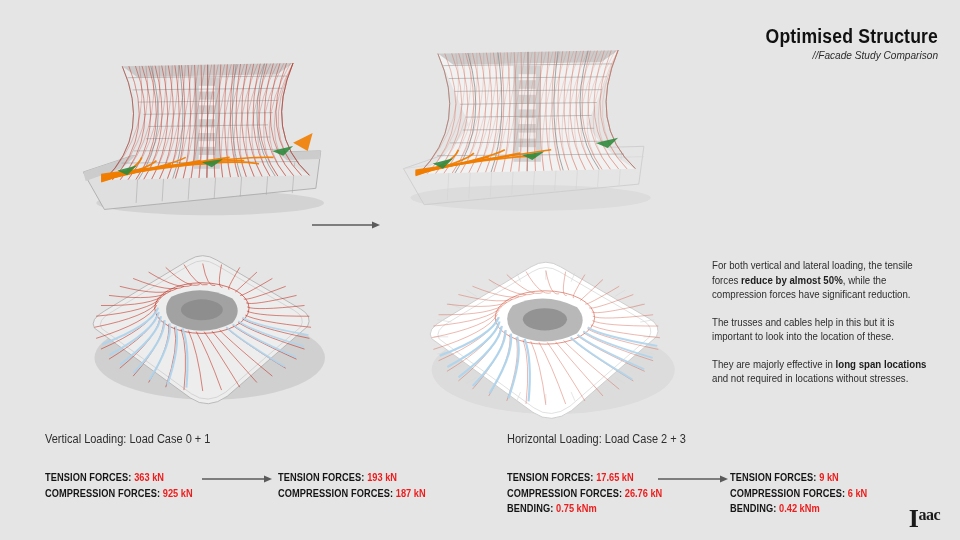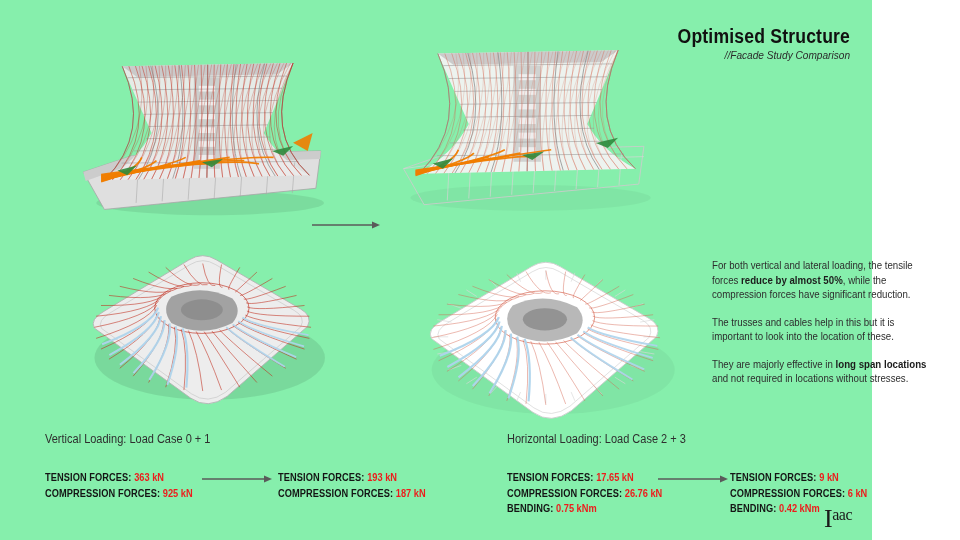--- a/index.html
+++ b/index.html
@@ -1,18 +1,18 @@
 <!DOCTYPE html>
 <html style="--accent-red: #ed1c1c;"><head>
 <meta charset="utf-8">
 <style>
   * { margin:0; padding:0; box-sizing:border-box; }
   html,body { width:960px; height:540px; background:#ffffff; overflow:hidden;
               font-family:"Liberation Sans", sans-serif; }
-  #slide { position:relative; width:872px; height:540px; background:#86efac; }
+  #slide { position:relative; width:960px; height:540px; background:#e5e5e5; }
 
   
   .cond  { transform:scaleX(.88); transform-origin:0 0; }
   .cond-r{ transform:scaleX(.88); transform-origin:100% 0; }
 
   
   .header { position:absolute; top:26px; right:22px; text-align:right; color:#111; }
   .header .title { font-size:20px; font-weight:bold; letter-spacing:.2px; line-height:1.05; }
   .header .subtitle { font-size:11.5px; font-style:italic; color:#2b2b2b; margin-top:2px; }
 
@@ -44,21 +44,21 @@
   #forces-v-before { left:45px;  top:469px; }
   #forces-v-after  { left:278px; top:469px; }
   #forces-h-before { left:507px; top:469px; }
   #forces-h-after  { left:730px; top:469px; }
   .frow { white-space:nowrap; line-height:14.5px; }
   .flabel { font-size:10.5px; font-weight:bold; color:#141414; letter-spacing:.1px; }
   .fval   { font-size:10.5px; font-weight:bold; color:var(--accent-red,#ed1c1c); margin-left:3px; }
 
   
   .logo { position:absolute; right:20px; bottom:6px; font-family:"Liberation Serif", serif;
-          font-weight:normal; color:#1a1a1a; letter-spacing:-.5px; }
+          font-weight:bold; color:#1a1a1a; letter-spacing:-.5px; }
   .logo .logo-i    { font-size:26px; }
   .logo .logo-rest { font-size:16px; position:relative; top:-7px; letter-spacing:-.5px; }
 </style>
 </head>
 <body>
 
 <div id="slide">
 
   <div class="header cond-r">
     <div class="title">Optimised Structure</div>

